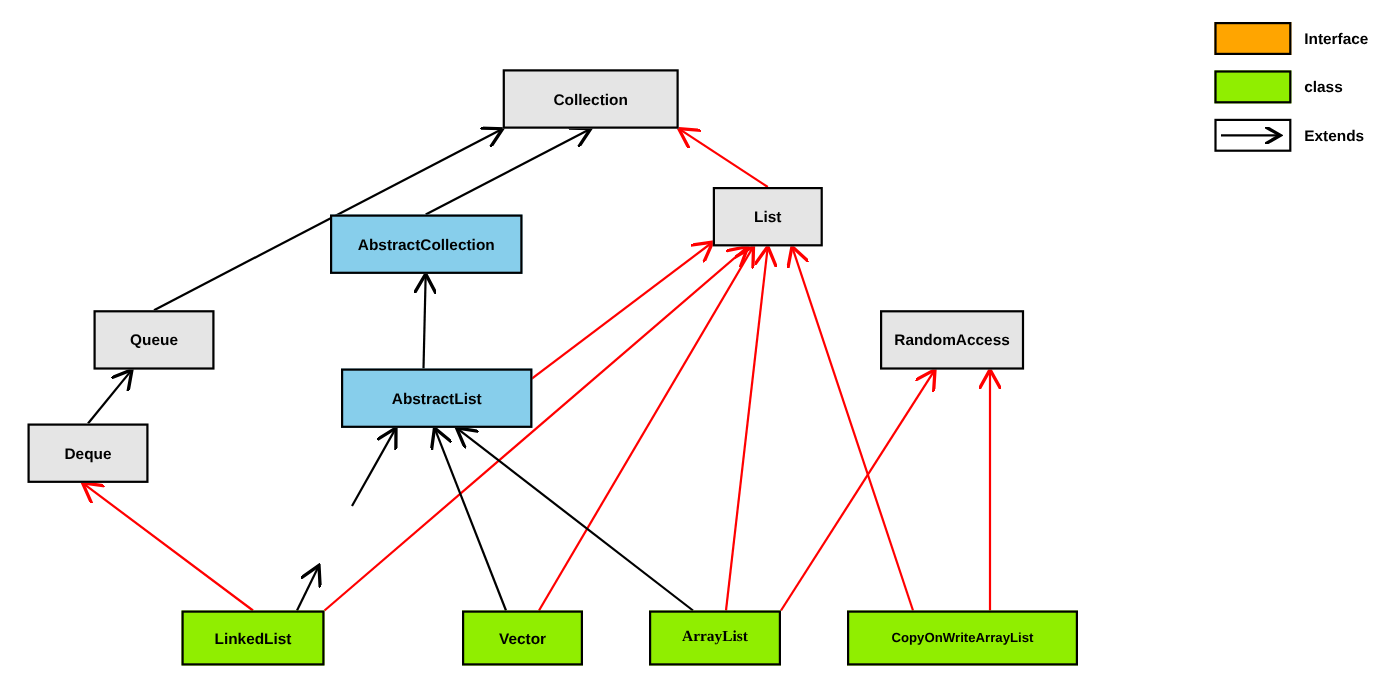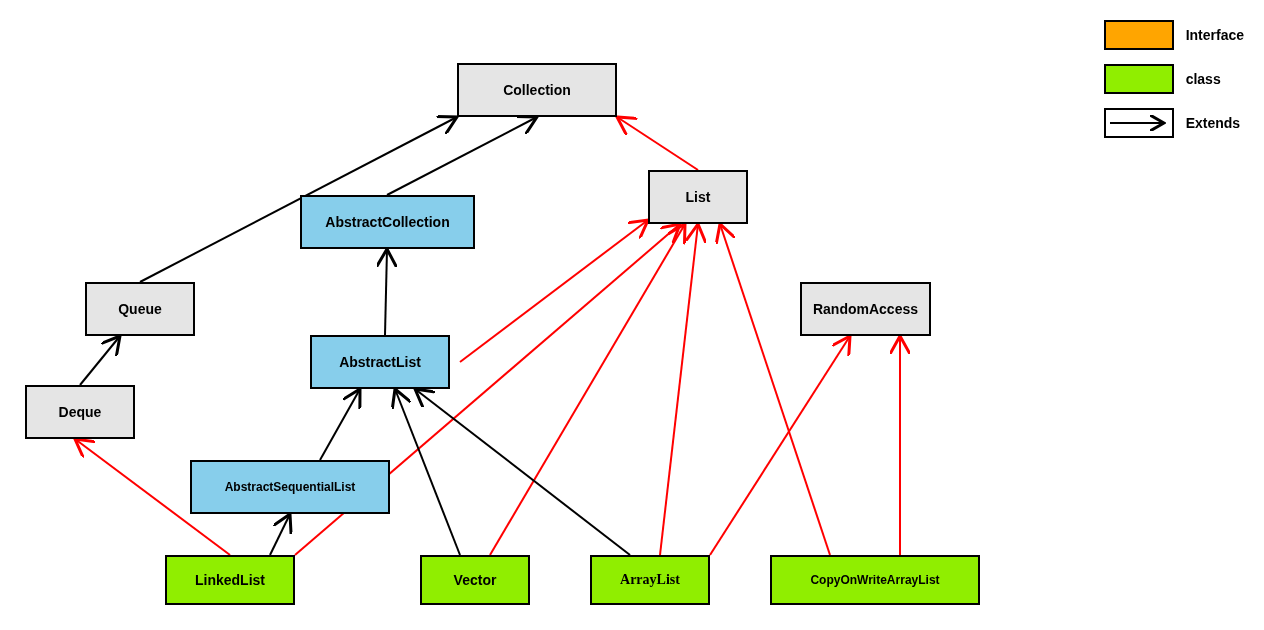--- a/index.html
+++ b/index.html
@@ -145,27 +145,24 @@
   </div>
 
   <div class="node node-interface" style="left:25px;top:385px;width:110px;height:54px;">
     <span>Deque</span>
   </div>
 
   <div class="node node-abstract" style="left:300px;top:195px;width:175px;height:54px;">
     <span>AbstractCollection</span>
   </div>
 
-  <div class="node node-abstract" style="left:310px;top:335px;width:140px;height:54px;">
+  <div class="node node-abstract" style="left:310px;top:335px;width:174px;height:54px;">
     <span>AbstractList</span>
   </div>
 
-  <div class="node node-abstract" style="left:190px;top:460px;width:200px;height:54px;font-size:12px;">
-    <span>AbstractSequentialList</span>
-  </div>
 
   <div class="node node-class" style="left:165px;top:555px;width:130px;height:50px;justify-content:center;">
     <span>LinkedList</span>
   </div>
 
   <div class="node node-class" style="left:420px;top:555px;width:110px;height:50px;">
     <span>Vector</span>
   </div>
 
   <div class="node node-class" style="left:590px;top:555px;width:120px;height:50px;font-family:Liberation Serif, serif;">

